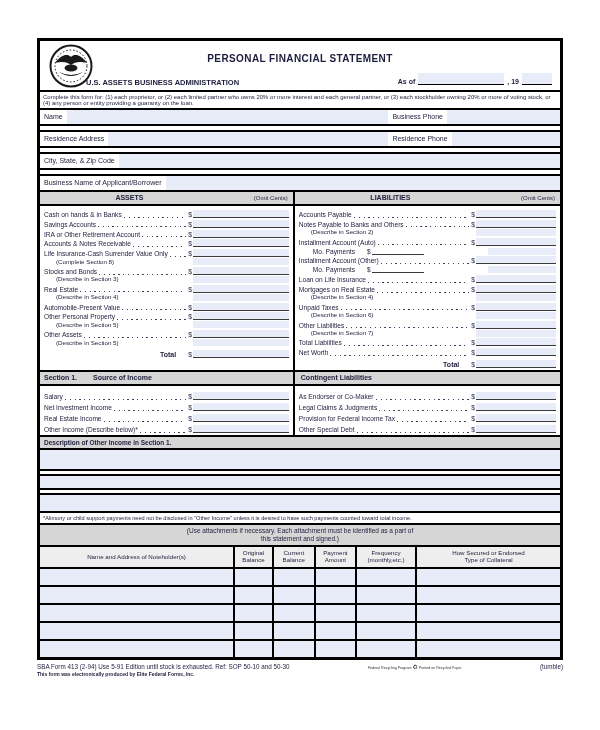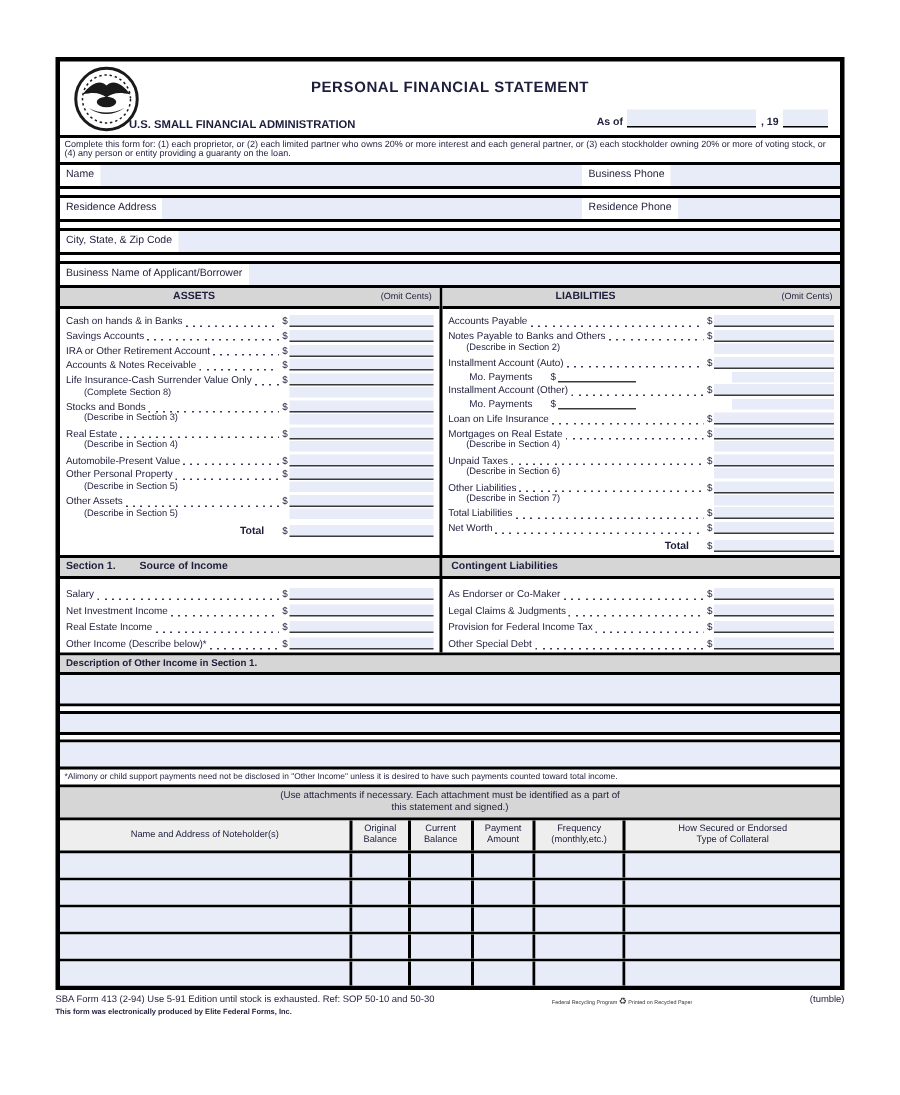--- a/index.html
+++ b/index.html
@@ -100,21 +100,21 @@
       <span class="seal">
         <svg width="44" height="44" viewBox="0 0 44 44">
           <circle cx="22" cy="22" r="20.5" fill="none" stroke="#1a1a1a" stroke-width="2"></circle>
           <circle cx="22" cy="22" r="16" fill="none" stroke="#1a1a1a" stroke-width="1" stroke-dasharray="1.6 1.9"></circle>
           <path d="M6 19 C12 11,18 9,22 13 C26 9,32 11,38 19 C30 17,26 18,22 21 C18 18,14 17,6 19 Z" fill="#1a1a1a"></path>
           <ellipse cx="22" cy="24" rx="6.5" ry="3.5" fill="#1a1a1a"></ellipse>
           <path d="M10 28 Q22 34 34 28 Q28 32 22 32 Q16 32 10 28 Z" fill="#1a1a1a"></path>
         </svg>
       </span>
       <div class="title">PERSONAL FINANCIAL STATEMENT</div>
-      <div class="agency">U.S. SMALL FINANCIAL ADMINISTRATION</div>
+      <div class="agency">U.S. ASSETS BUSINESS ADMINISTRATION</div>
       <div class="asof">
         <span>As of</span>
         <span class="afld"></span>
         <span>, 19</span>
         <span class="afld sm"></span>
       </div>
     </div>
 
     <div class="instr">Complete this form for: (1) each proprietor, or (2) each limited partner who owns 20% or more interest and each general partner, or (3) each stockholder owning 20% or more of voting stock, or (4) any person or entity providing a guaranty on the loan.</div>
 

